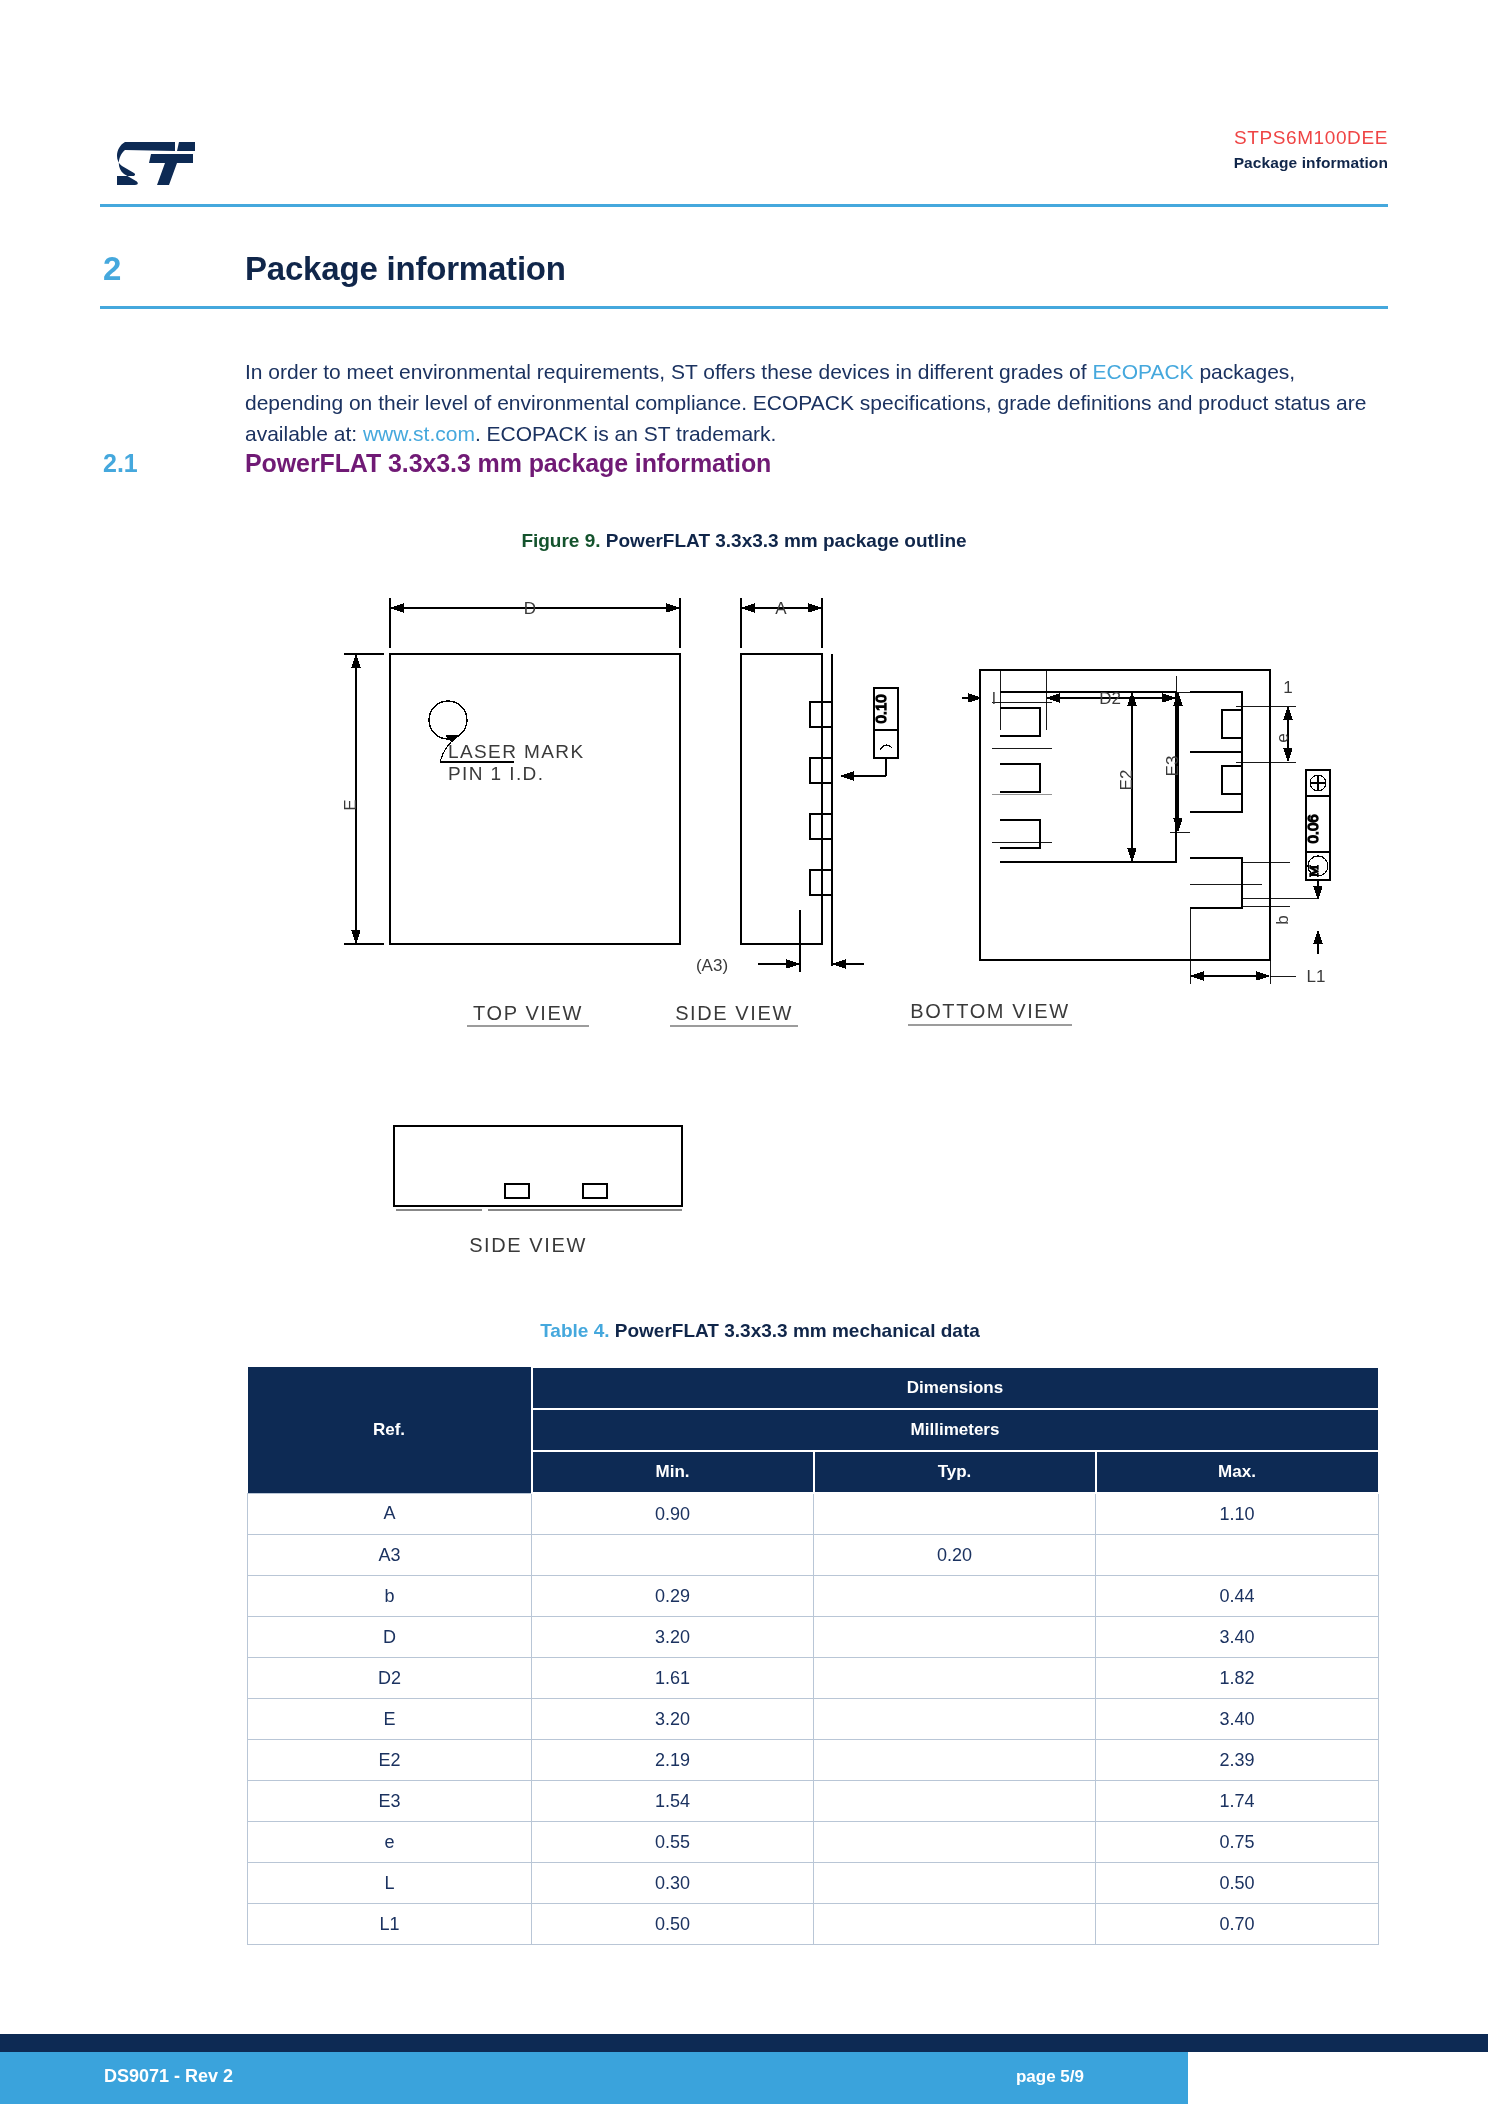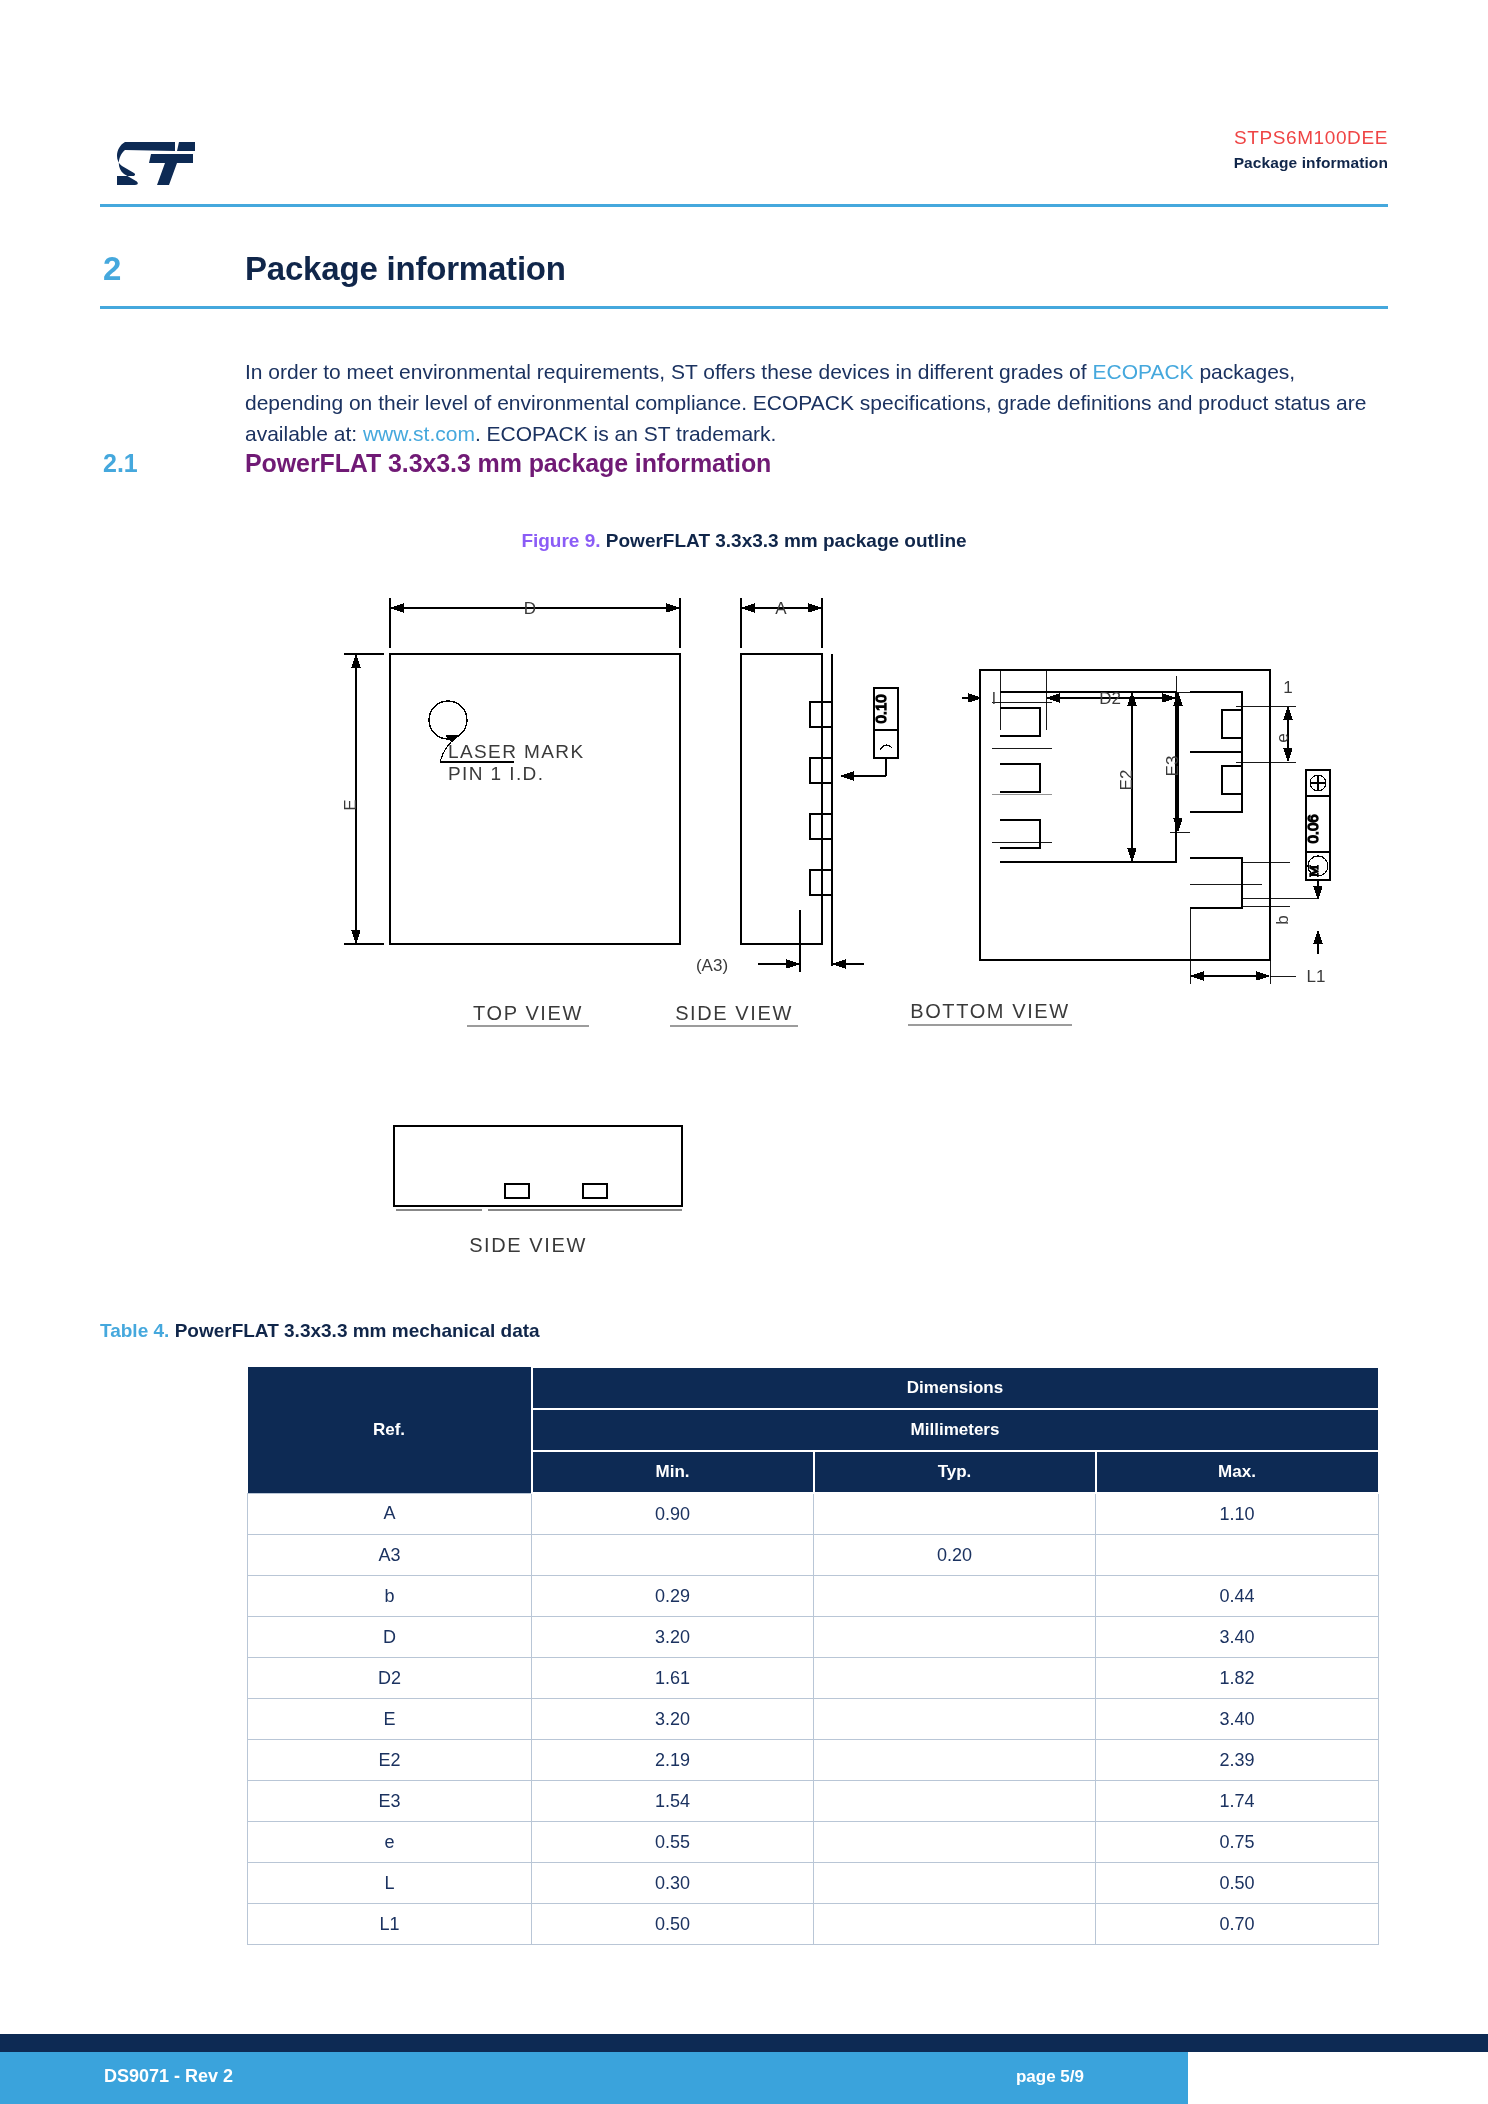--- a/index.html
+++ b/index.html
@@ -135,40 +135,40 @@
   
   #figure-caption {
     position: absolute;
     left: 100px;
     top: 530px;
     width: 1288px;
     text-align: center;
     font-size: 19px;
     font-weight: bold;
   }
-  #figure-caption .cap-label { color: #8b5cf6; }
+  #figure-caption .cap-label { color: #14532d; }
   #figure-caption .cap-text  { color: #10264a; }
 
   
   #package-drawing {
     position: absolute;
     left: 100px;
     top: 580px;
     width: 1288px;
     height: 720px;
   }
   #package-drawing svg { display: block; }
 
   
   #table-caption {
     position: absolute;
-    left: 100px;
+    left: 116px;
     top: 1320px;
     width: 1288px;
-    text-align: left;
+    text-align: center;
     font-size: 19px;
     font-weight: bold;
   }
   #table-caption .cap-label { color: #45a8dd; }
   #table-caption .cap-text  { color: #10264a; }
 
   
   #mech-table {
     position: absolute;
     left: 247px;

